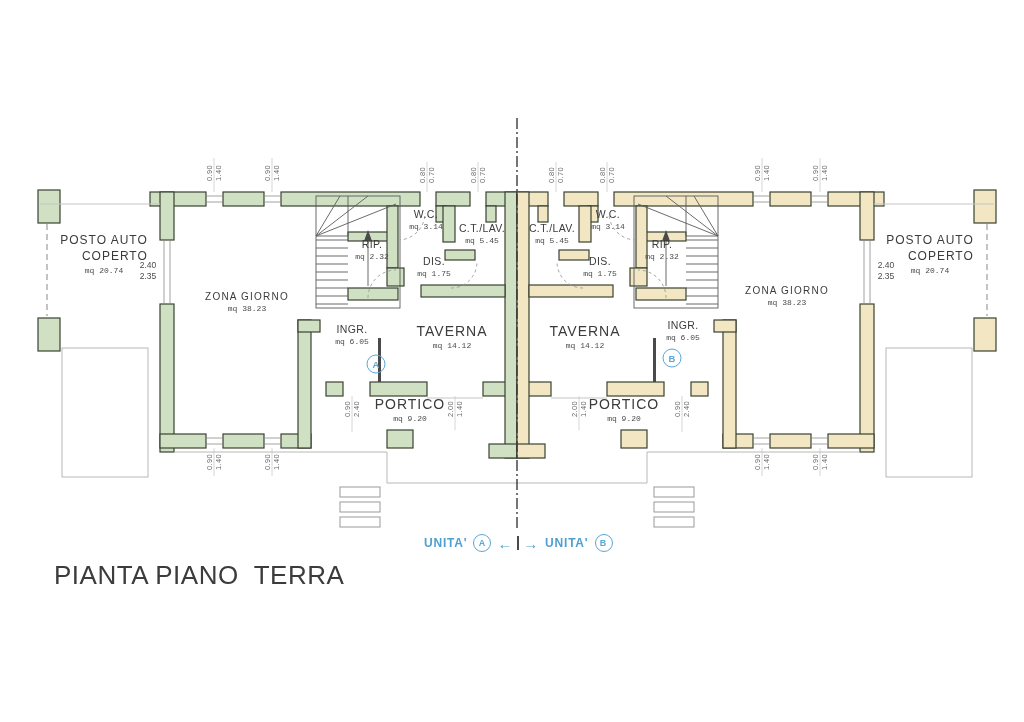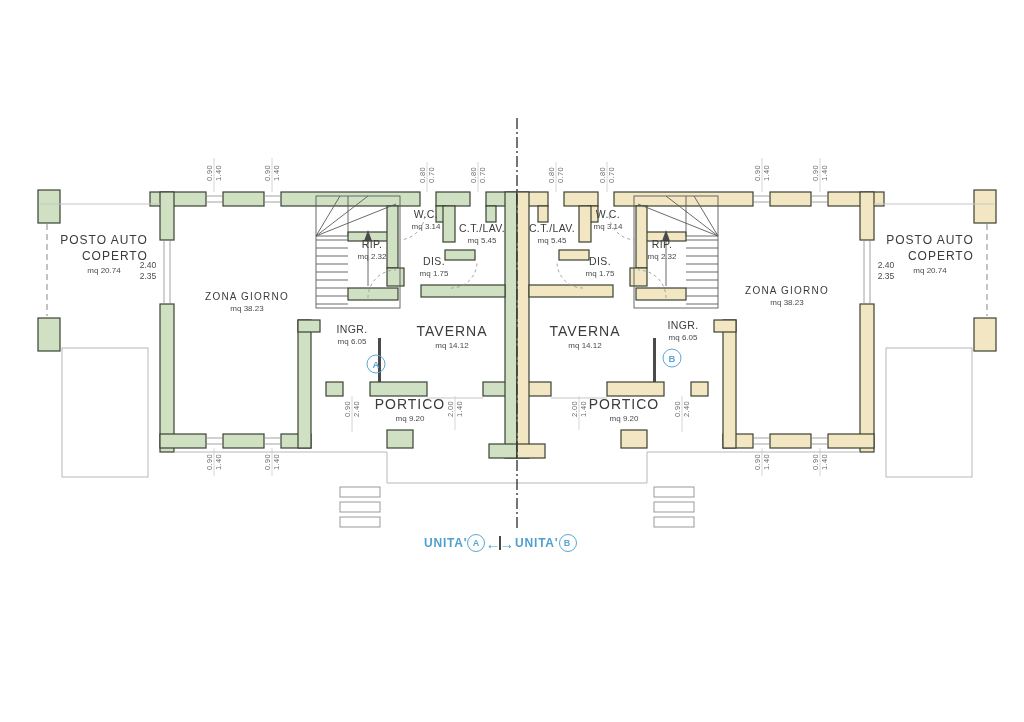--- a/index.html
+++ b/index.html
@@ -4,37 +4,37 @@
 <style>
   html,body{margin:0;padding:0;background:#fff;}
   #canvas{
     position:relative;width:1024px;height:722px;background:#ffffff;overflow:hidden;
     font-family:"Liberation Sans", sans-serif;color:#3a3a3a;
   }
   svg{position:absolute;left:0;top:0;}
   
   .room{position:absolute;transform:translate(-50%,-50%);text-align:center;white-space:nowrap;}
   .room .rn{font-weight:normal;color:#3b3b3b;}
-  .room .ra{font-size:8px;font-weight:normal;color:#4a4a4a;margin-top:2px;}
+  .room .ra{font-size:8px;font-weight:normal;color:#4a4a4a;margin-top:2px;font-family:Liberation Mono, monospace;}
   .room.lg .rn{font-size:10px;letter-spacing:1.2px;}
   .room.md .rn{font-size:14px;letter-spacing:1px;}
   .room.sm .rn{font-size:10.5px;letter-spacing:.4px;}
   .room.xl .rn{font-size:12px;letter-spacing:1px;line-height:1.3;text-align:right;}
   
   .vdim{position:absolute;transform:translate(-50%,-50%) rotate(-90deg);
         display:flex;flex-direction:column;align-items:center;
         font-size:7.5px;line-height:1.25;color:#6a6a6a;letter-spacing:.3px;}
   .hdim{position:absolute;transform:translate(-50%,-50%);font-size:8.5px;line-height:1.3;
         color:#4a4a4a;text-align:left;}
   
   .badge{position:absolute;transform:translate(-50%,-50%);width:17px;height:17px;border-radius:50%;
          border:1.4px solid #5aa7d6;color:#5aa7d6;font-size:9.5px;font-weight:bold;
          display:flex;align-items:center;justify-content:center;background:transparent;}
   
-  #footer{position:absolute;left:424px;top:534px;display:flex;align-items:center;
+  #footer{position:absolute;left:424px;top:534px;display:flex;align-items:center;gap:6px;
           color:#4f9fd0;font-size:12px;font-weight:bold;letter-spacing:.8px;}
   #footer .fbadge{position:static;transform:none;width:16px;height:16px;font-size:9px;}
   #footer .arr{font-size:15px;font-weight:normal;color:#4f9fd0;line-height:1;}
   #footer .tick{width:2px;height:14px;background:#4a4a4a;margin:0 -2px;}
   
   #title{position:absolute;left:54px;top:560px;font-size:26px;color:#3c3c3c;
          letter-spacing:.5px;white-space:pre;}
 </style>
 </head>
 <body>
@@ -290,14 +290,15 @@
   <div id="footer">
     <span>UNITA'</span>
     <span class="badge fbadge">A</span>
     <span class="arr">←</span>
     <span class="tick"></span>
     <span class="arr">→</span>
     <span>UNITA'</span>
     <span class="badge fbadge">B</span>
   </div>
 
+  <div id="title">PIANTA PIANO  TERRA</div>
 
 </div>
 
 </body></html>

